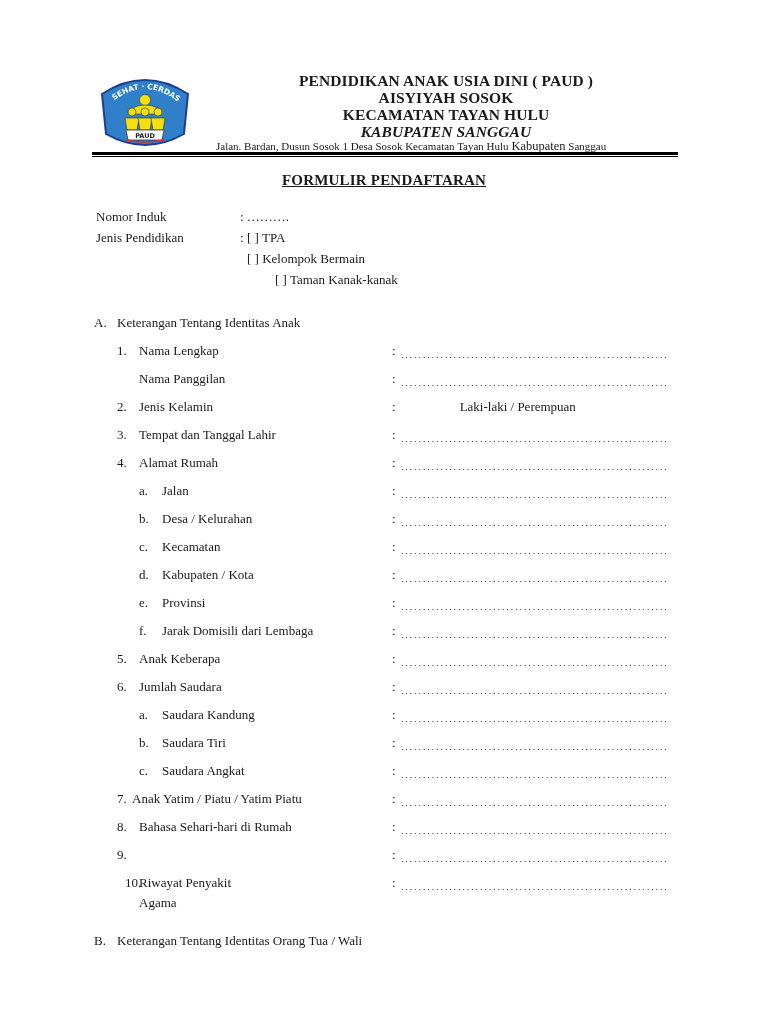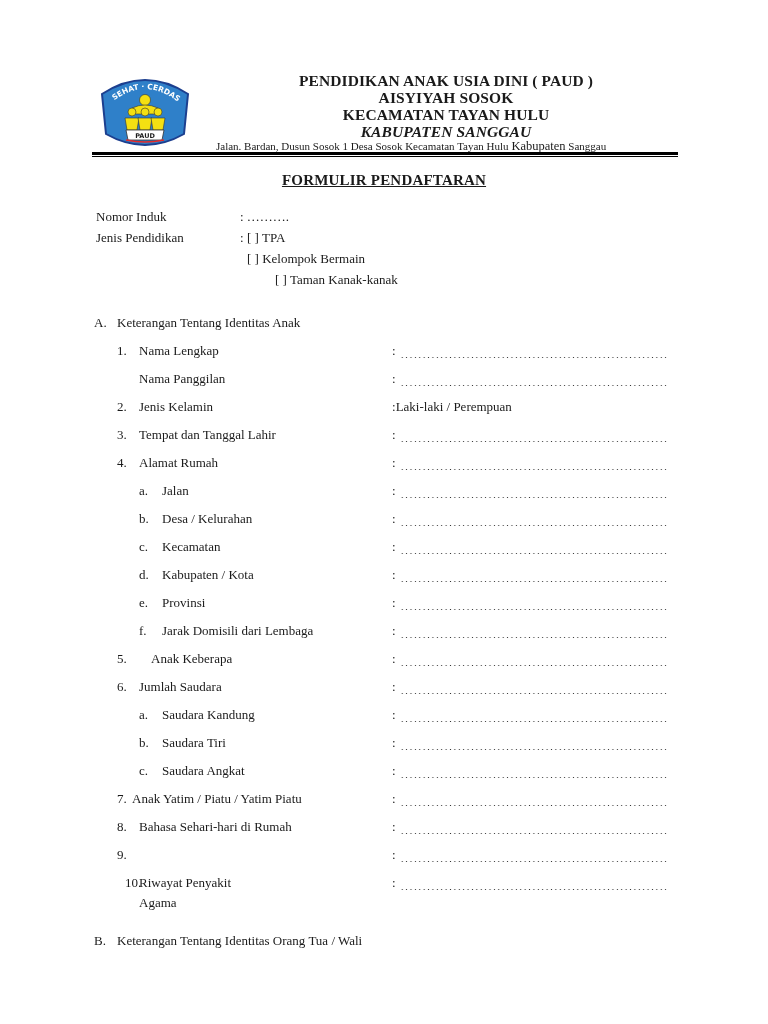--- a/index.html
+++ b/index.html
@@ -82,21 +82,21 @@
 
 <div id="rows">
     <div class="t" style="left: 117px; top: 343px;">1.</div>
     <div class="t" style="left: 139px; top: 343px;">Nama Lengkap</div>
     <div class="dots" style="top: 343px;"><span>:</span><span class="dotfill"></span></div>
     <div class="t" style="left: 117px; top: 371px;"></div>
     <div class="t" style="left: 139px; top: 371px;">Nama Panggilan</div>
     <div class="dots" style="top: 371px;"><span>:</span><span class="dotfill"></span></div>
     <div class="t" style="left: 117px; top: 399px;">2.</div>
     <div class="t" style="left: 139px; top: 399px;">Jenis Kelamin</div>
-    <div class="dots" style="top: 399px;"><span>:</span><span style="">Laki-laki / Perempuan</span></div>
+    <div class="dots" style="top: 399px;"><span>:</span><span style="margin-left: 64px;">Laki-laki / Perempuan</span></div>
     <div class="t" style="left: 117px; top: 427px;">3.</div>
     <div class="t" style="left: 139px; top: 427px;">Tempat  dan Tanggal Lahir</div>
     <div class="dots" style="top: 427px;"><span>:</span><span class="dotfill"></span></div>
     <div class="t" style="left: 117px; top: 455px;">4.</div>
     <div class="t" style="left: 139px; top: 455px;">Alamat Rumah</div>
     <div class="dots" style="top: 455px;"><span>:</span><span class="dotfill"></span></div>
     <div class="t" style="left: 139px; top: 483px;">a.</div>
     <div class="t" style="left: 162px; top: 483px;">Jalan</div>
     <div class="dots" style="top: 483px;"><span>:</span><span class="dotfill"></span></div>
     <div class="t" style="left: 139px; top: 511px;">b.</div>
@@ -108,21 +108,21 @@
     <div class="t" style="left: 139px; top: 567px;">d.</div>
     <div class="t" style="left: 162px; top: 567px;">Kabupaten / Kota</div>
     <div class="dots" style="top: 567px;"><span>:</span><span class="dotfill"></span></div>
     <div class="t" style="left: 139px; top: 595px;">e.</div>
     <div class="t" style="left: 162px; top: 595px;">Provinsi</div>
     <div class="dots" style="top: 595px;"><span>:</span><span class="dotfill"></span></div>
     <div class="t" style="left: 139px; top: 623px;">f.</div>
     <div class="t" style="left: 162px; top: 623px;">Jarak Domisili dari Lembaga</div>
     <div class="dots" style="top: 623px;"><span>:</span><span class="dotfill"></span></div>
     <div class="t" style="left: 117px; top: 651px;">5.</div>
-    <div class="t" style="left: 151px; top: 651px;">Anak Keberapa</div>
+    <div class="t" style="left: 139px; top: 651px;">Anak Keberapa</div>
     <div class="dots" style="top: 651px;"><span>:</span><span class="dotfill"></span></div>
     <div class="t" style="left: 117px; top: 679px;">6.</div>
     <div class="t" style="left: 139px; top: 679px;">Jumlah Saudara</div>
     <div class="dots" style="top: 679px;"><span>:</span><span class="dotfill"></span></div>
     <div class="t" style="left: 139px; top: 707px;">a.</div>
     <div class="t" style="left: 162px; top: 707px;">Saudara Kandung</div>
     <div class="dots" style="top: 707px;"><span>:</span><span class="dotfill"></span></div>
     <div class="t" style="left: 139px; top: 735px;">b.</div>
     <div class="t" style="left: 162px; top: 735px;">Saudara Tiri</div>
     <div class="dots" style="top: 735px;"><span>:</span><span class="dotfill"></span></div>

